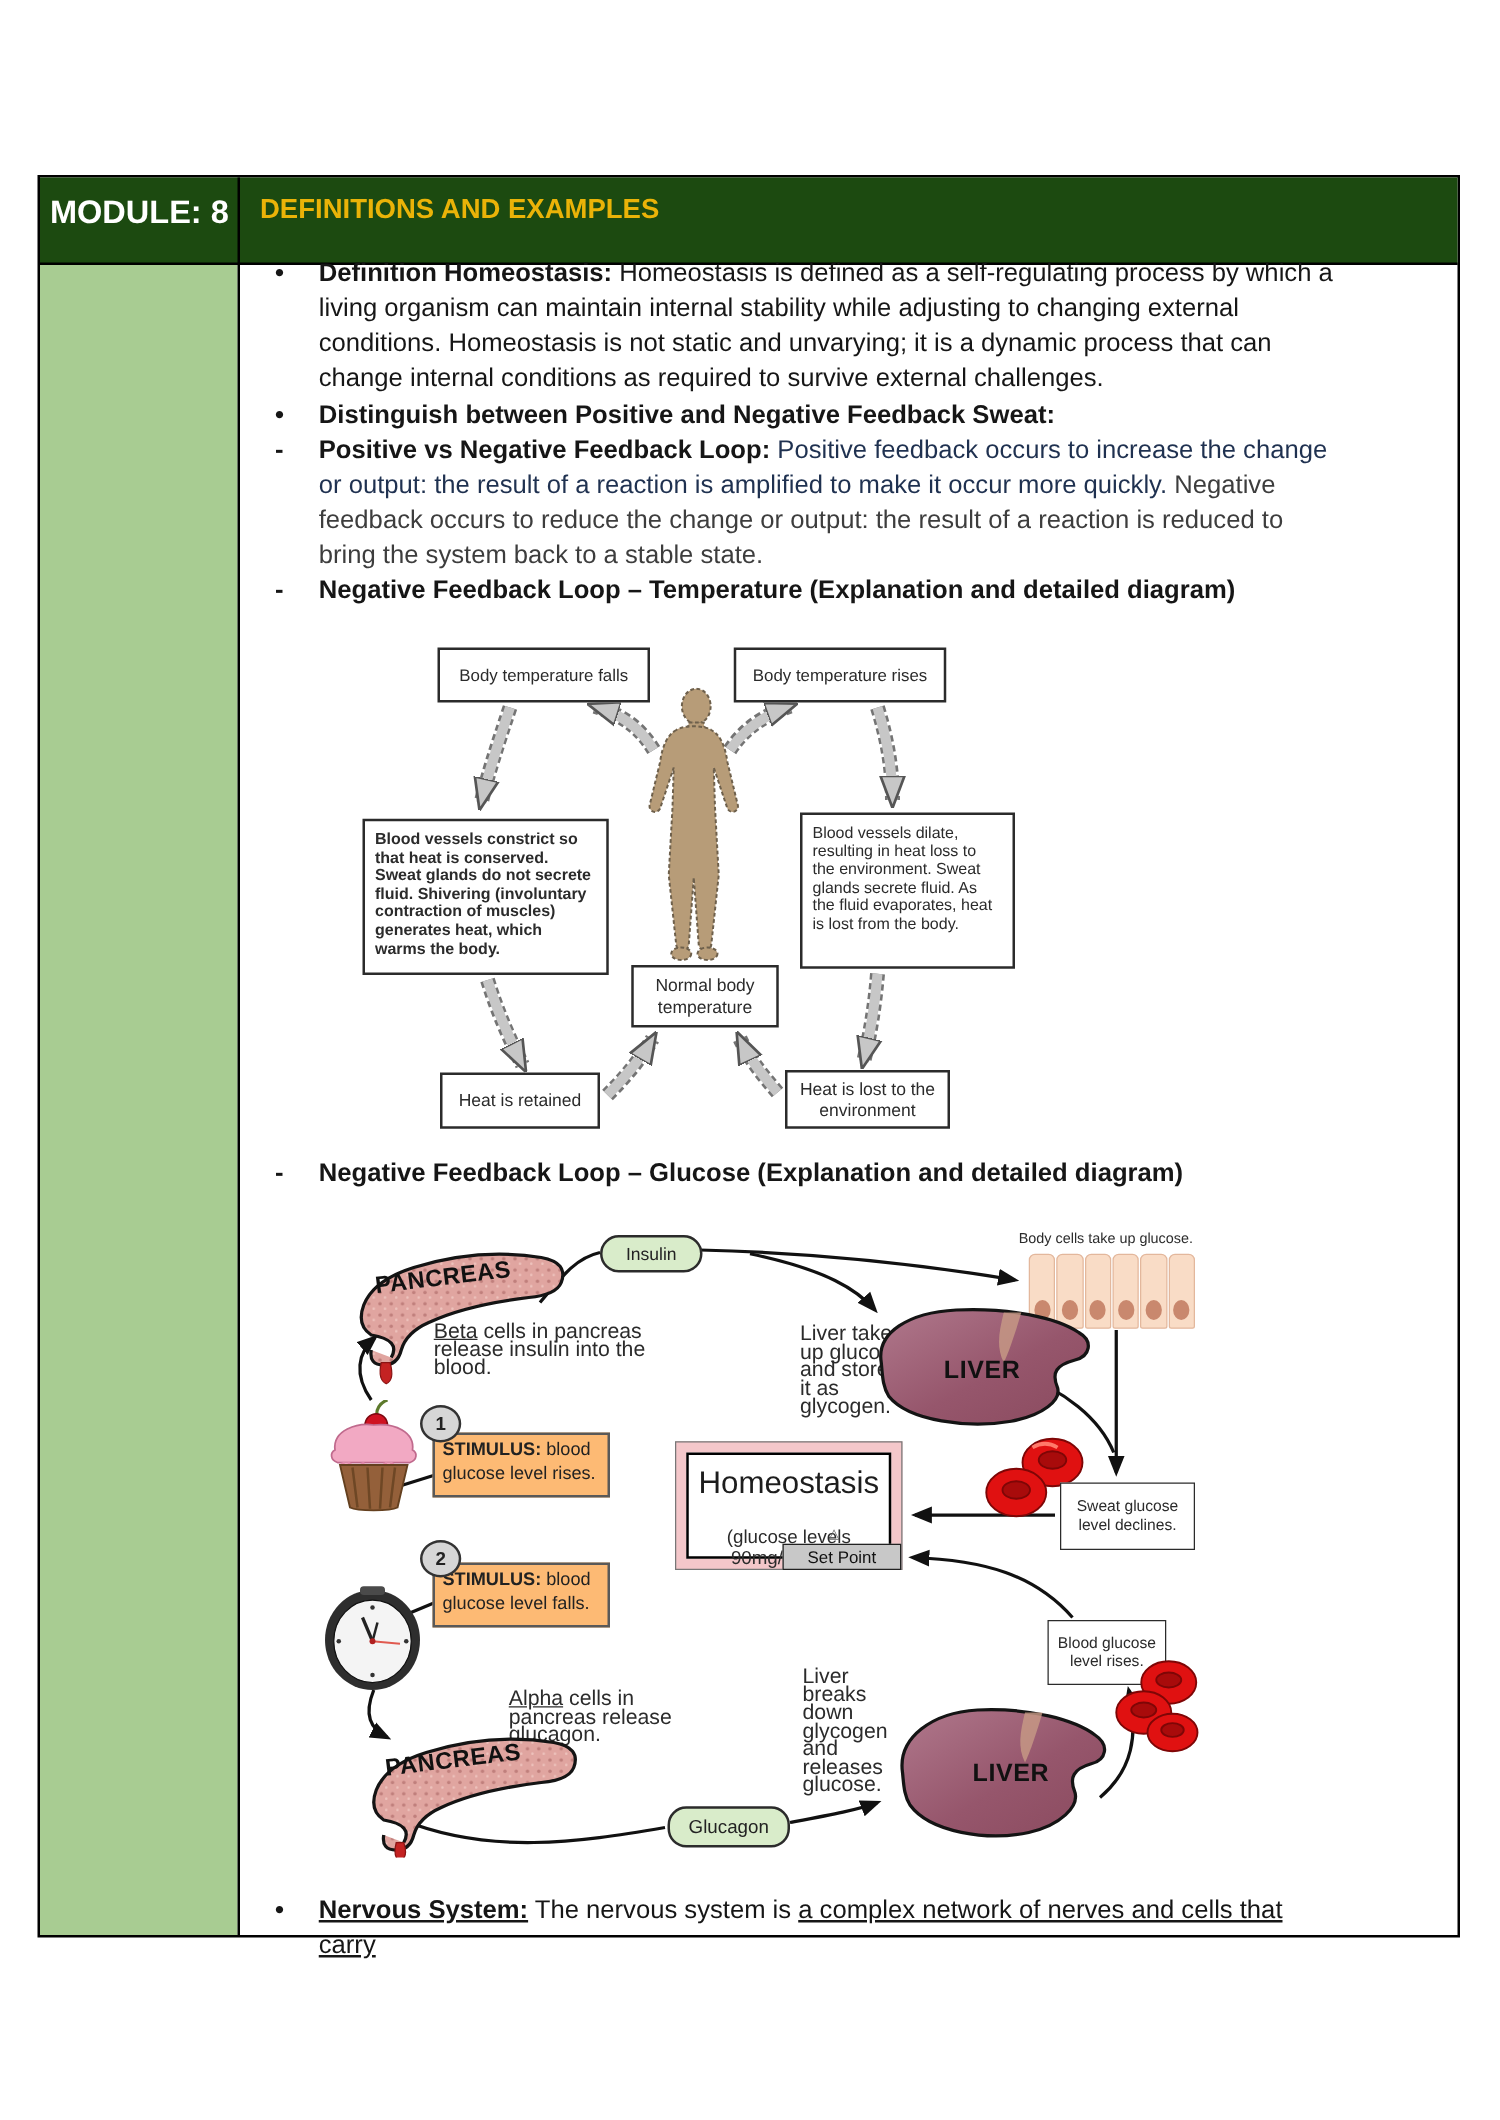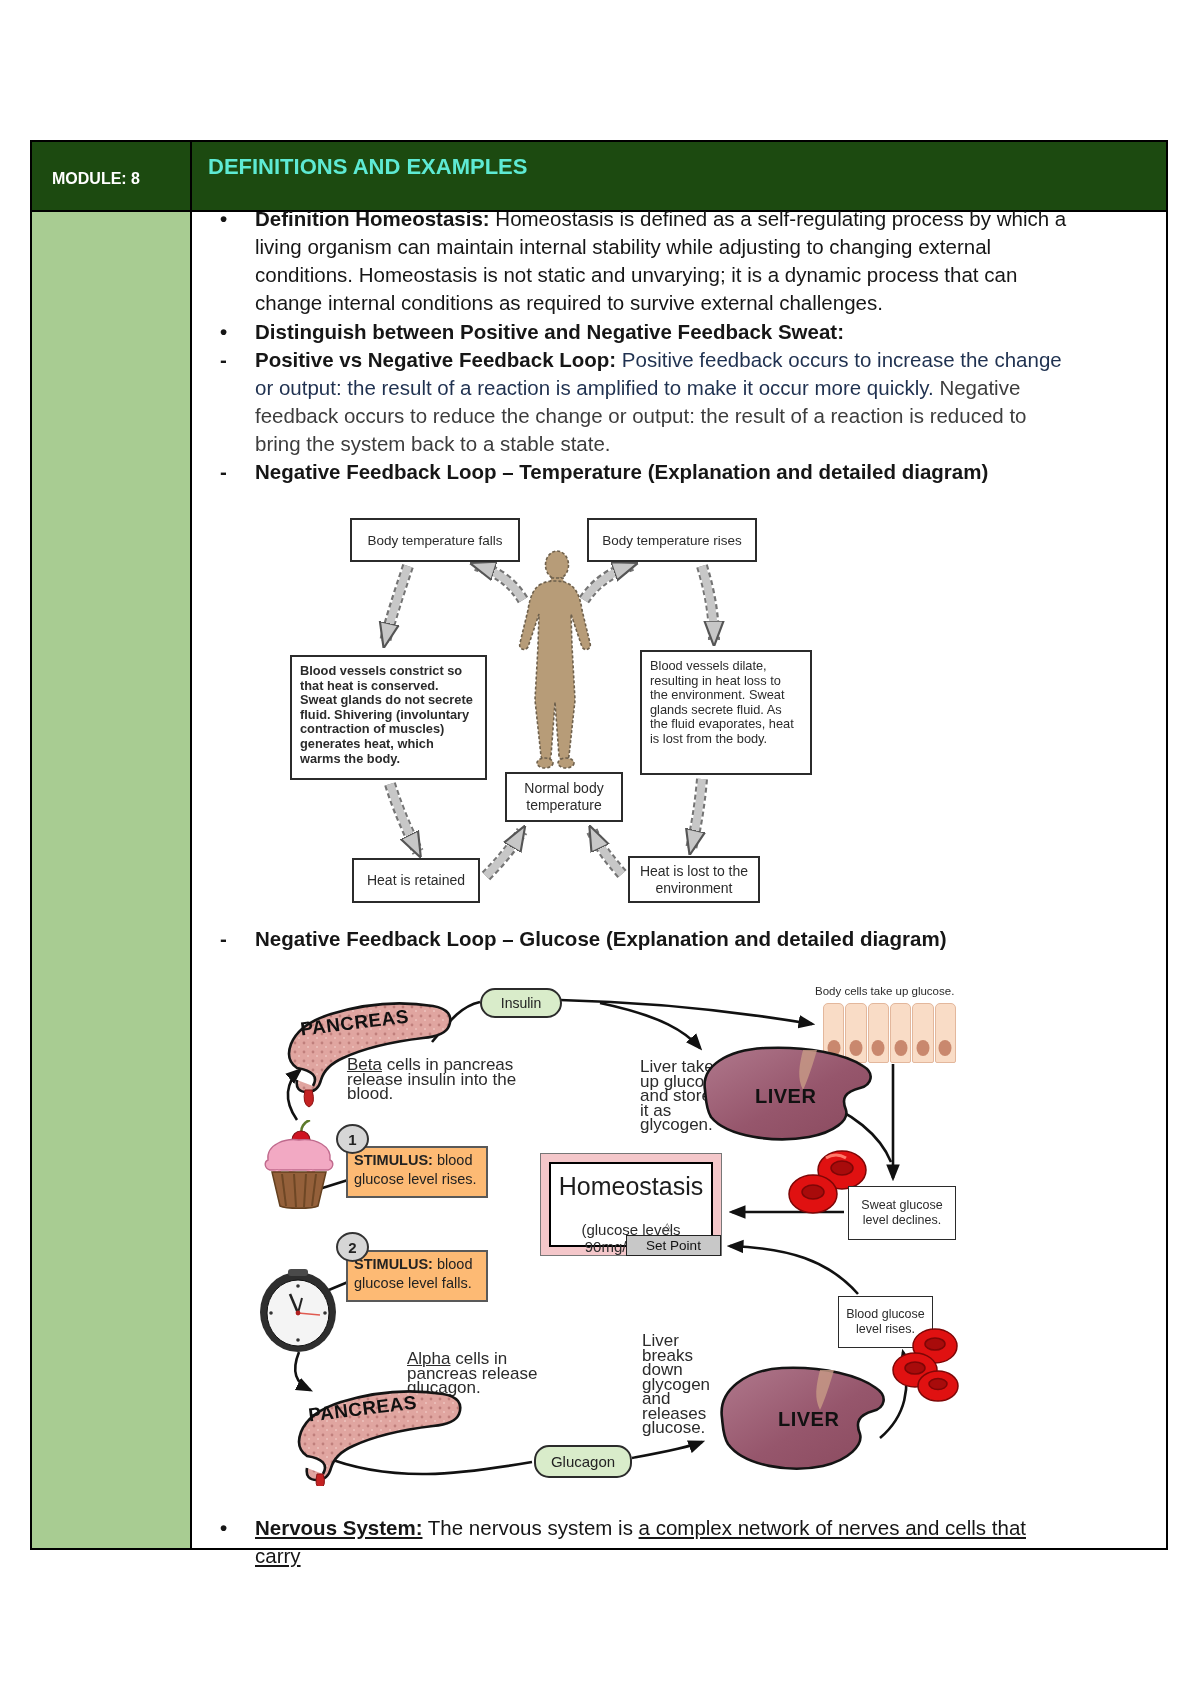--- a/index.html
+++ b/index.html
@@ -4,24 +4,24 @@
 <style>
   html,body{margin:0;padding:0;background:#ffffff;}
   #page{position:relative;width:1200px;height:1696px;background:#ffffff;overflow:hidden;
         font-family:"Liberation Sans", sans-serif;color:#161616;}
   
   .doc-table{position:absolute;left:30px;top:140px;width:1138px;height:1410px;
              border:2px solid #000;box-sizing:border-box;background:#fff;}
   .th-row{position:absolute;left:0;top:0;right:0;height:70px;background:#1c4a10;
           border-bottom:2px solid #000;box-sizing:border-box;}
   .cell-div{position:absolute;left:158px;top:0;bottom:0;width:2px;background:#000;}
-  .module-cell{position:absolute;left:0;top:16px;width:158px;height:70px;box-sizing:border-box;
-               padding:12px 0 0 20px;color:#fff;font-weight:bold;font-size:16px;}
+  .module-cell{position:absolute;left:0;top:0;width:158px;height:70px;box-sizing:border-box;
+               padding:12px 0 0 8px;color:#fff;font-weight:bold;font-size:26px;}
   .title-cell{position:absolute;left:160px;top:0;right:0;height:70px;box-sizing:border-box;
-              padding:12px 0 0 16px;color:#5eead4;font-weight:bold;font-size:22px;}
+              padding:12px 0 0 16px;color:#eab308;font-weight:bold;font-size:22px;}
   .left-col{position:absolute;left:0;top:70px;bottom:0;width:158px;background:#a8cc92;}
   
   .para{position:absolute;left:187px;width:890px;font-size:20.5px;line-height:28px;}
   .para .marker{position:absolute;left:33px;top:0;width:30px;font-weight:bold;}
   .para .ptxt{display:block;margin-left:68px;width:812px;}
   .b{font-weight:bold;}
   .navy{color:#1f3150;}
   .gray{color:#3d3d3d;}
   .u{text-decoration:underline;}
   

